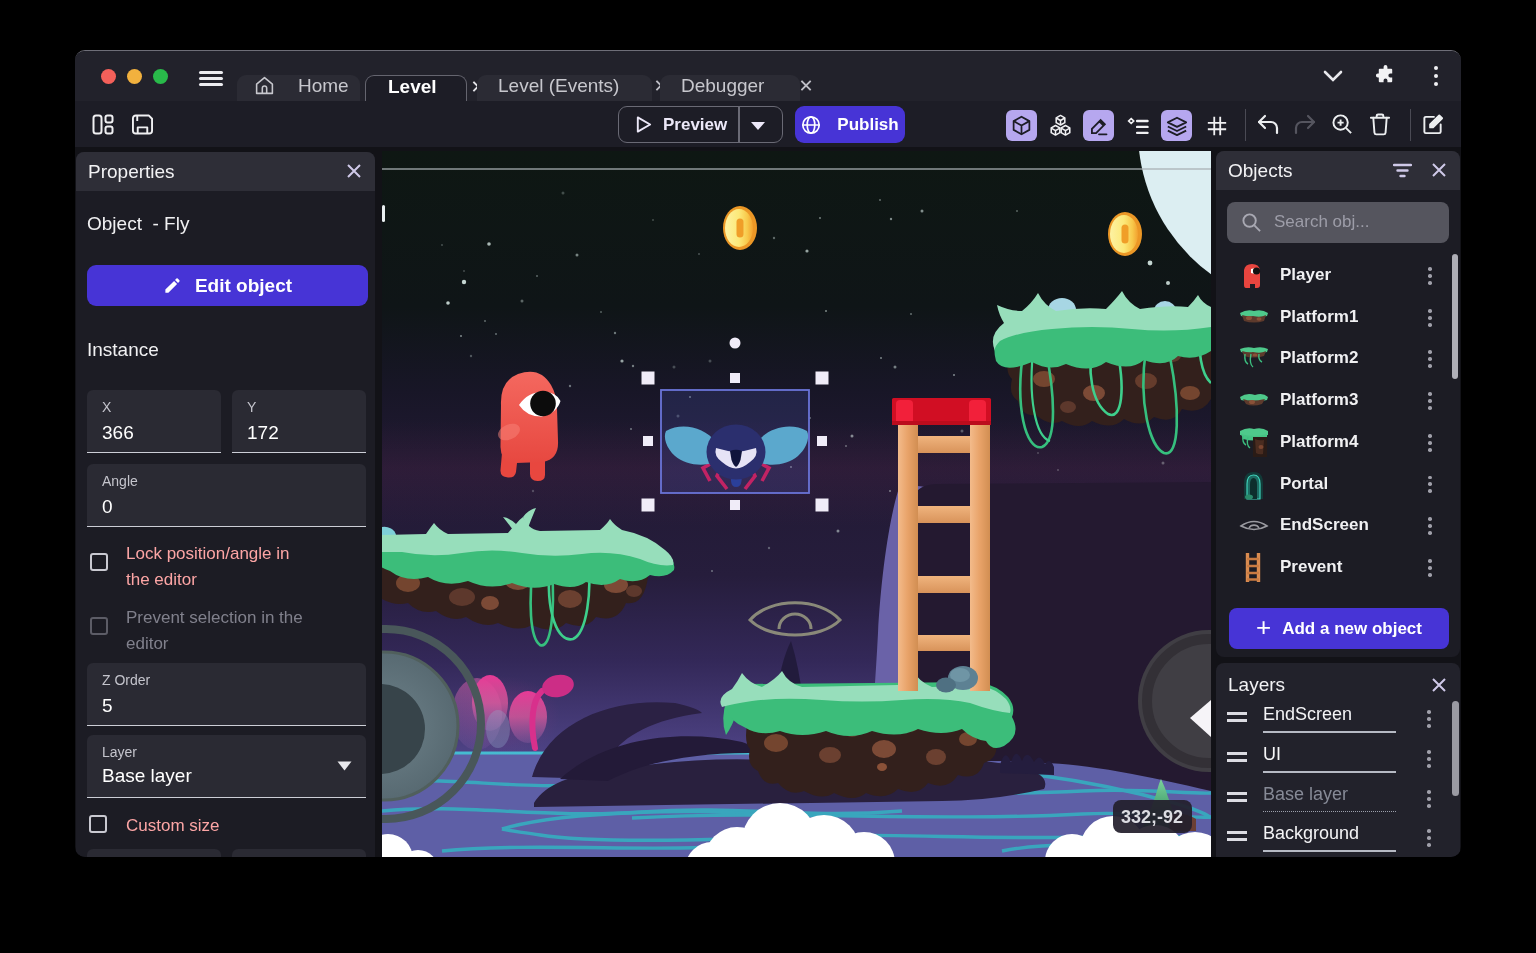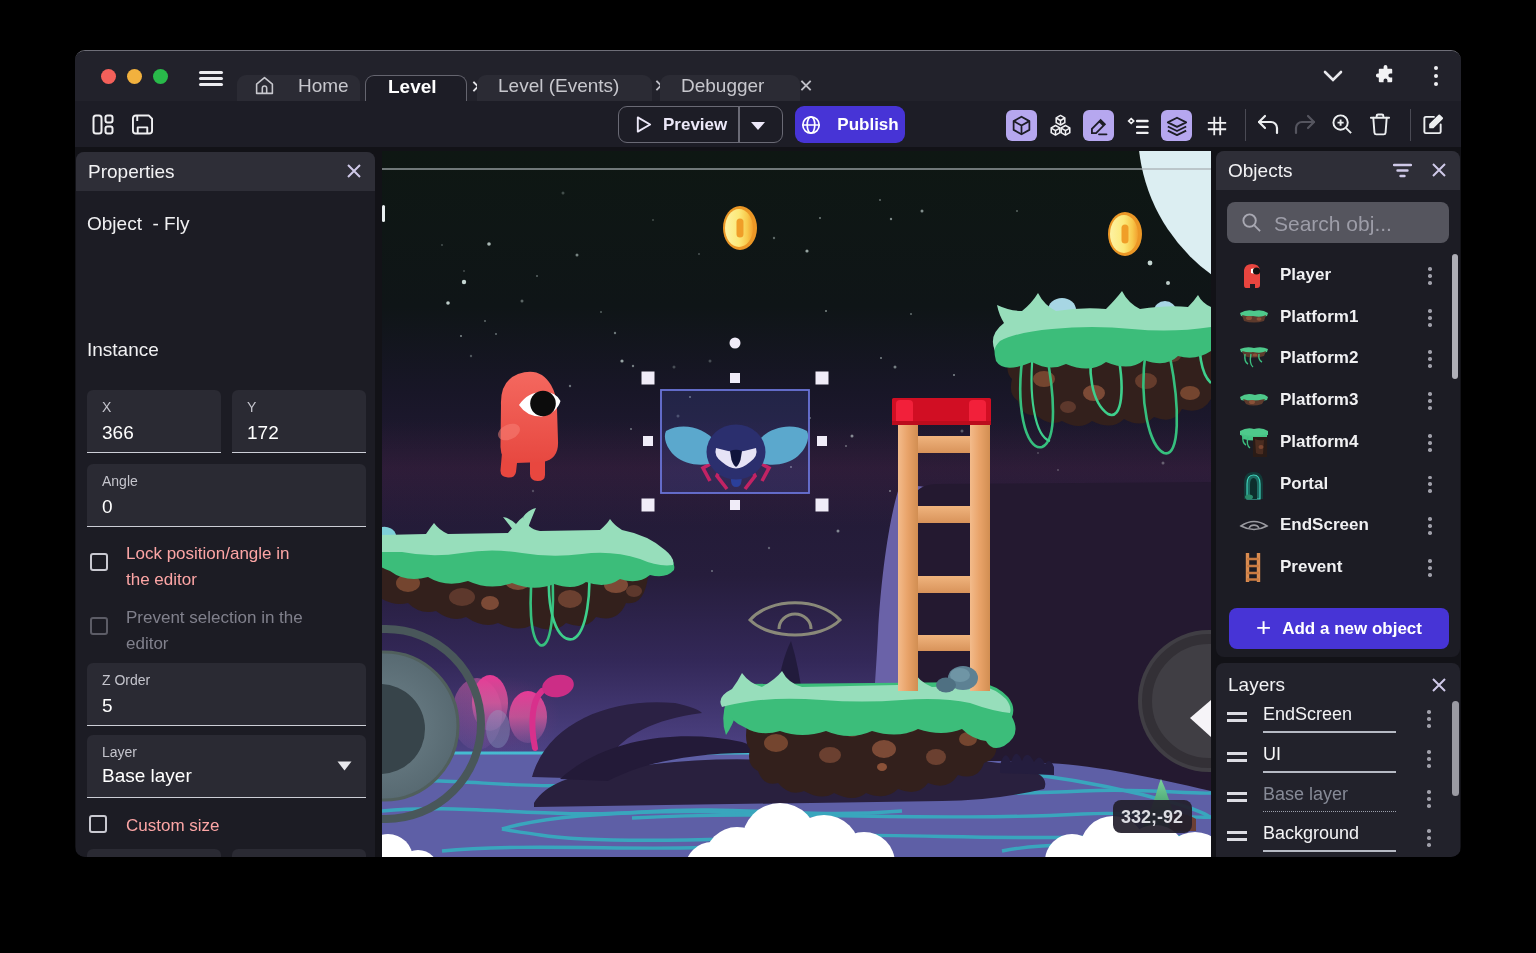--- a/index.html
+++ b/index.html
@@ -505,20 +505,26 @@
 </g>
 </svg></div>
 
   <div class="panel" id="leftpanel" style="left:1px; top:101px; width:299px; height:706px; border-radius:8px 8px 0 0;">
     <div class="phead">Properties
       <svg class="pclose" viewBox="0 0 18 18" fill="none" stroke="#cfc9e8" stroke-width="2">
           <path d="M3 3 L15 15 M15 3 L3 15"></path>
         </svg>
     </div>
     <div style="position:absolute; left:11px; top:61px; font-size:19px; color:#f0f0f2;">Object&nbsp; - Fly</div>
+    <div class="purplebtn" style="left:11px; top:113px; width:281px; height:41px;">
+      <svg width="19" height="19" viewBox="0 0 24 24" fill="#fff" style="margin-right:13px;">
+          <path d="M3 17.2 V21 h3.8 L17.8 10 L14 6.2 Z M20.7 7.1 a1.2 1.2 0 0 0 0 -1.7 L18.6 3.3 a1.2 1.2 0 0 0 -1.7 0 L15.2 5 L19 8.8 Z"></path>
+        </svg>
+      Edit object
+    </div>
     <div style="position:absolute; left:11px; top:187px; font-size:19px; color:#f0f0f2;">Instance</div>
     <div class="field" style="left:11px; top:238px; width:134px; height:63px;">
         <div class="lab">X</div>
         <div class="val" style="top:32px;">366</div>
       </div>
     <div class="field" style="left:156px; top:238px; width:134px; height:63px;">
         <div class="lab">Y</div>
         <div class="val" style="top:32px;">172</div>
       </div>
     <div class="field" style="left:11px; top:312px; width:279px; height:63px;">
@@ -553,21 +559,21 @@
         </svg>
       <svg class="pclose" viewBox="0 0 18 18" fill="none" stroke="#cfc9e8" stroke-width="2">
           <path d="M3 3 L15 15 M15 3 L3 15"></path>
         </svg>
     </div>
     <div style="position:absolute; left:11px; top:51px; width:222px; height:41px; background:#55555e; border-radius:8px;">
       <svg style="position:absolute; left:14px; top:10px;" width="21" height="21" viewBox="0 0 22 22" fill="none" stroke="#a8a8b2" stroke-width="2">
           <circle cx="9" cy="9" r="6.5"></circle>
           <path d="M14 14 L20 20"></path>
         </svg>
-      <span style="position:absolute; left:47px; top:10px; font-size:21px; color:#9d9da8;">Search obj...</span>
+      <span style="position:absolute; left:47px; top:10px; font-size:17px; color:#9d9da8;">Search obj...</span>
     </div>
     <div id="objrows">
       <div class="orow" style="top:104px;">
         <svg style="position:absolute;left:26px;top:7px;" width="22" height="28" viewBox="0 0 22 28">
             <path d="M4 26 Q2 26 2 23 L2 8 Q3 2 10 2 Q17 2 18 8 L18 23 Q18 26 15 26 L13 26 L13 22 L8 22 L8 26 Z" fill="#e8453f"></path>
             <path d="M9 7 Q15 5 18 9 Q15 13 9 11 Z" fill="#fff"></path>
             <circle cx="14.5" cy="9" r="3.6" fill="#111"></circle>
           </svg>
         <div class="oname">Player</div>
           <div class="dots3">

